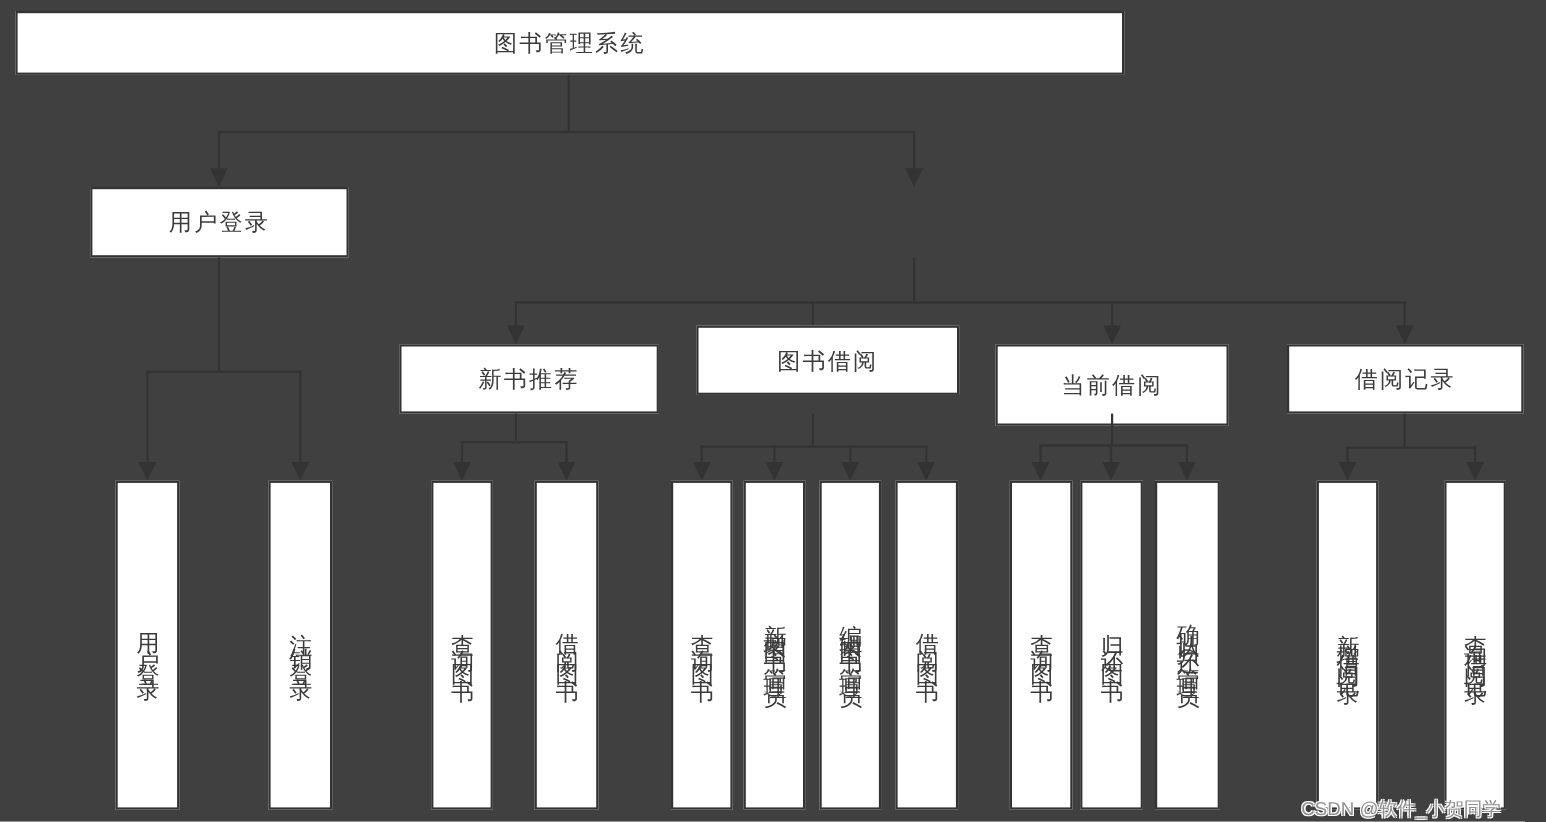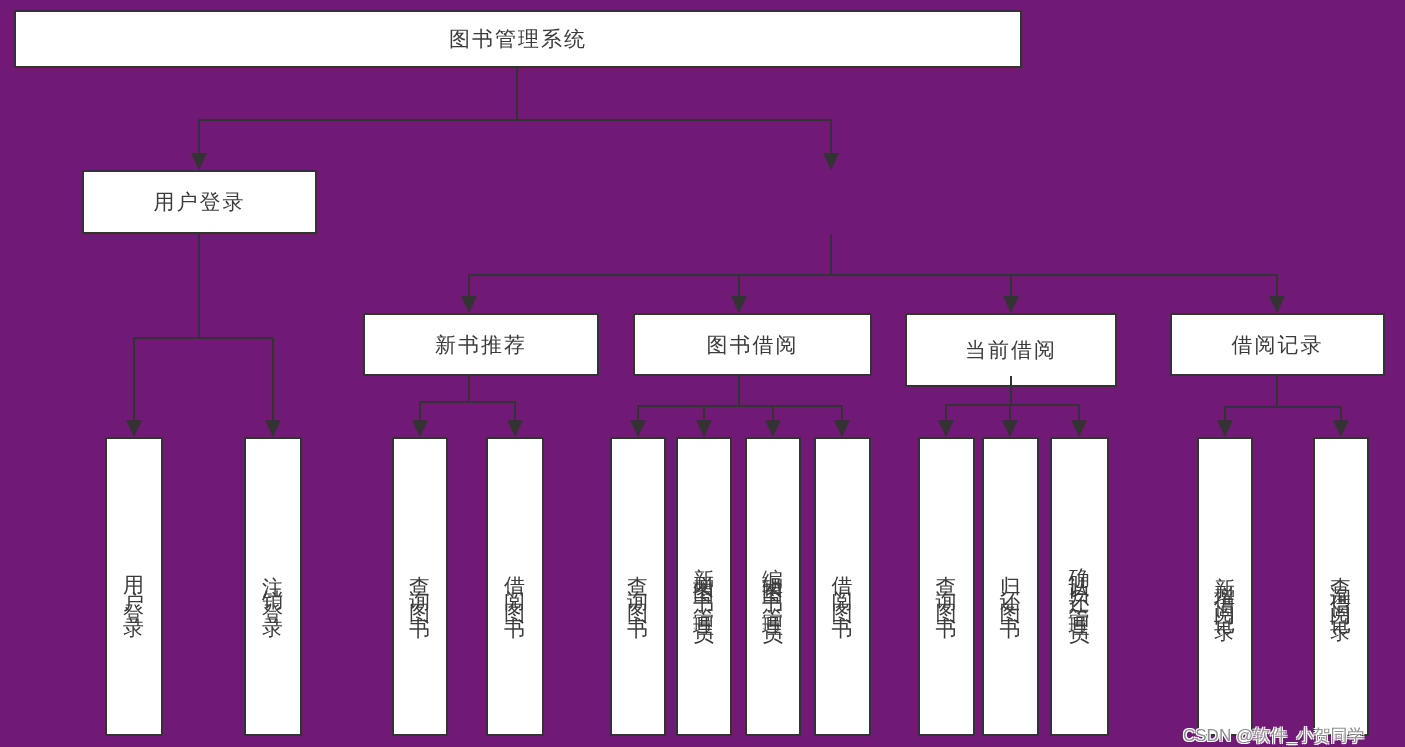--- a/index.html
+++ b/index.html
@@ -1,20 +1,20 @@
 <!DOCTYPE html>
 <html><head>
 <meta charset="utf-8">
 <style>
   html, body { margin: 0; padding: 0; background: #ffffff; }
   #stage {
     position: relative;
     width: 1405px;
     height: 747px;
-    background: #701a75;
+    background: #404040;
     font-family: "Liberation Sans", sans-serif;
     overflow: hidden;
   }
   .box {
     position: absolute;
     box-sizing: border-box;
     border: 2px solid #333333;
     background: #ffffff;
     display: flex;
     align-items: center;
@@ -91,21 +91,21 @@
   <div class="vline" style="left:738px; top:274px; height:23px;"></div>
   <div class="arrow" style="left:731px; top:296px;"></div>
   <div class="vline" style="left:1010px; top:274px; height:23px;"></div>
   <div class="arrow" style="left:1003px; top:296px;"></div>
   <div class="vline" style="left:1276px; top:274px; height:23px;"></div>
   <div class="arrow" style="left:1269px; top:296px;"></div>
 
   <div class="box h" style="left:363px; top:313px; width:236px; height:63px;">
     <span>新书推荐</span>
   </div>
-  <div class="box h" style="left:633px; top:313px; width:239px; height:63px;">
+  <div class="box h" style="left:633px; top:296px; width:239px; height:63px;">
     <span>图书借阅</span>
   </div>
   <div class="box h" style="left:905px; top:313px; width:212px; height:74px;">
     <span>当前借阅</span>
   </div>
   <div class="box h" style="left:1170px; top:313px; width:215px; height:63px;">
     <span>借阅记录</span>
   </div>
 
   <div class="vline" style="left:468px; top:376px; height:27px;"></div>

